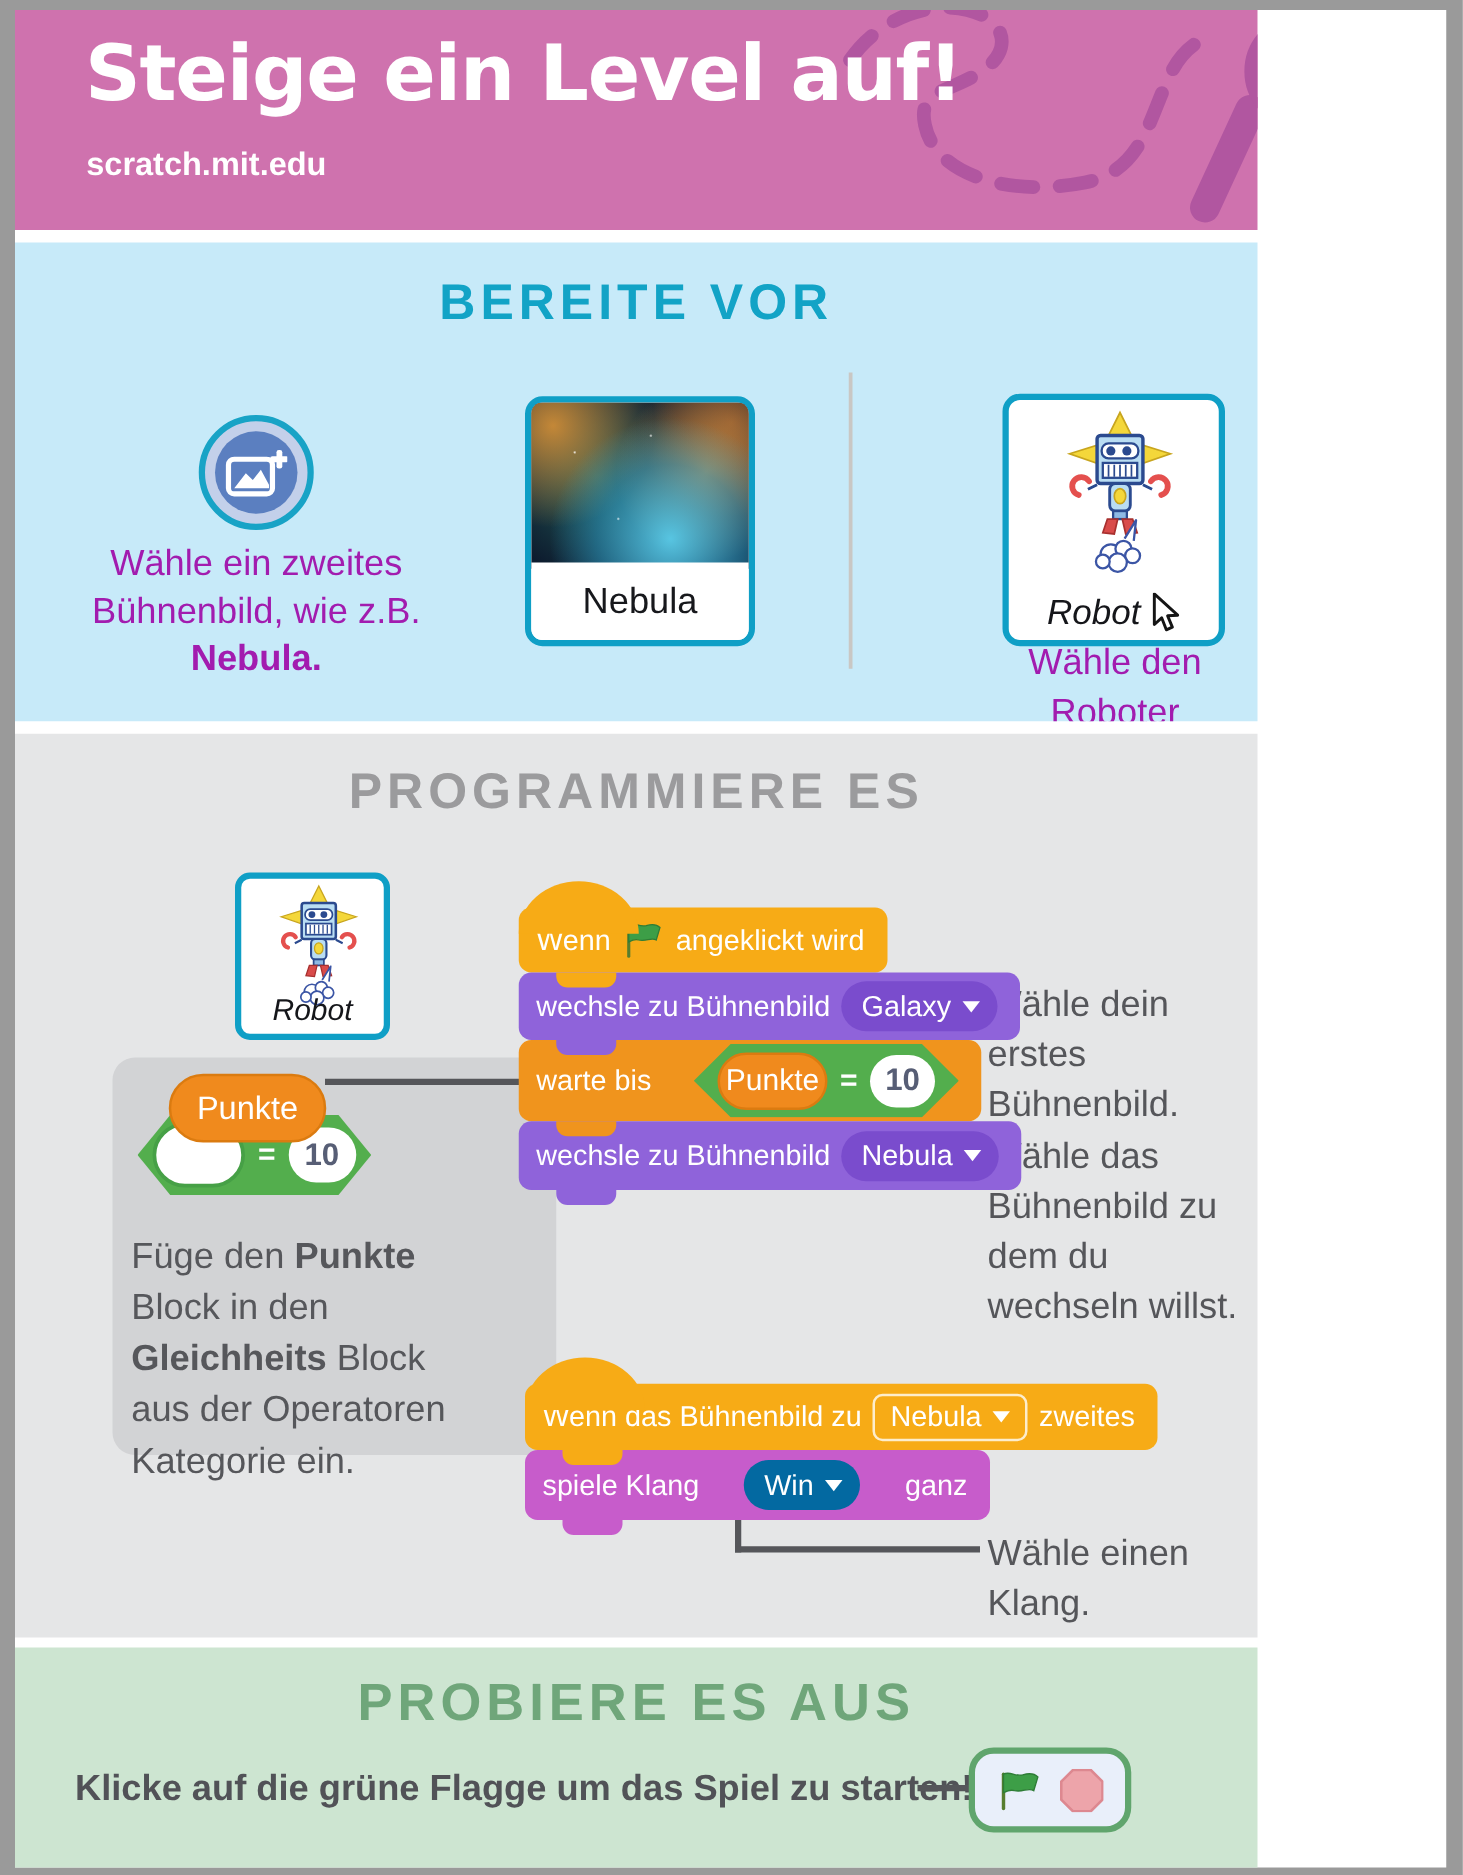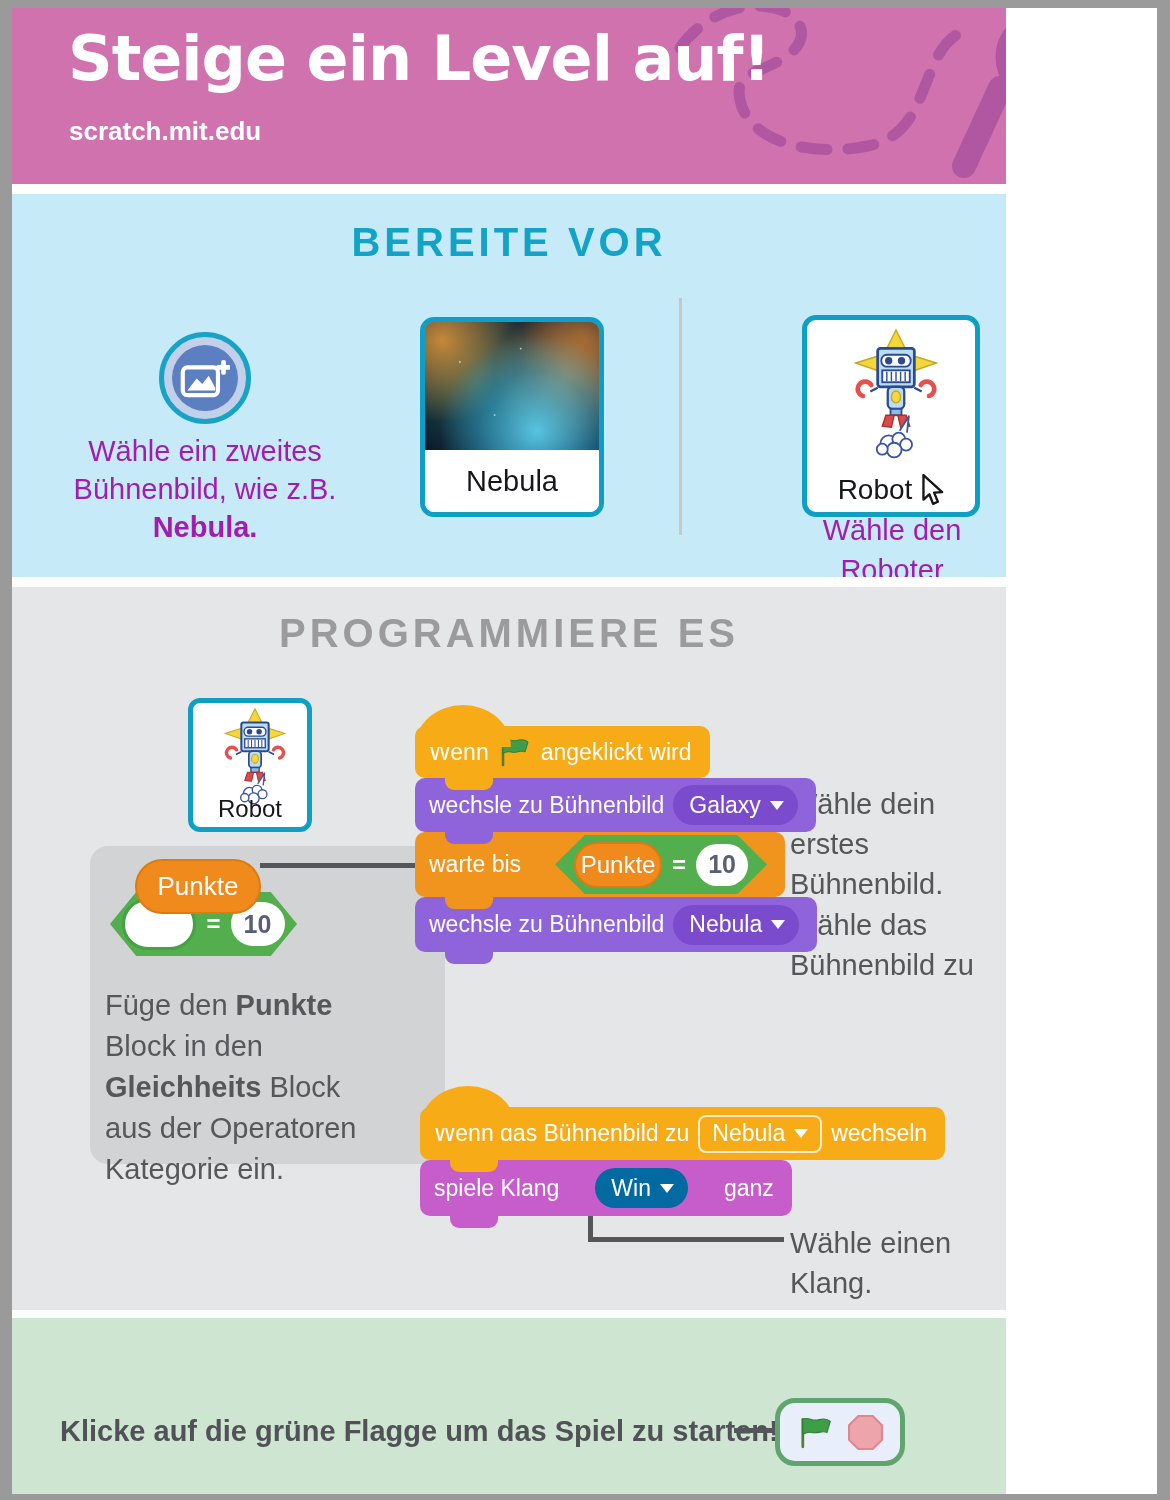--- a/index.html
+++ b/index.html
@@ -42,21 +42,21 @@
       radial-gradient(circle at 30% 45%,rgba(40,105,95,.85),rgba(40,105,95,0) 58%),
       radial-gradient(circle at 92% 12%,rgba(160,95,45,.8),rgba(160,95,45,0) 38%),
       #0d1b2e;}
   .thumb-label{position:absolute;left:0;bottom:0;width:100%;height:62px;background:#ffffff;
                display:flex;align-items:center;justify-content:center;
                font-size:29px;color:#17181c;font-weight:500;}
   .divider{position:absolute;left:667px;top:104px;width:3px;height:237px;background:#c9c7c4;}
   #robot-card1{left:790px;top:121px;width:178px;height:202px;}
   .robot-wrap1{position:absolute;left:34px;top:6px;}
   .robot-label-row{position:absolute;left:0;bottom:6px;width:100%;display:flex;align-items:center;
-                   justify-content:center;gap:8px;font-size:28px;color:#15161a;font-weight:500;}
+                   justify-content:center;gap:8px;font-size:28px;color:#15161a;font-weight:500;font-style:italic;}
 
   
   #program{top:579px;height:723px;background:#e5e6e7;}
   #program .sec-heading{top:24px;color:#9b9b9d;}
   #robot-card2{left:176px;top:111px;width:124px;height:134px;background:#fff;
                border:5px solid #0f9fc6;border-radius:12px;position:absolute;}
   .robot-wrap2{position:absolute;left:21px;top:3px;}
   #robot-card2 .robot-label-row{bottom:4px;font-size:24px;gap:0;}
   #hint-box{position:absolute;left:78px;top:259px;width:355px;height:318px;background:#d2d3d5;border-radius:18px;}
   .hint-text{position:absolute;left:93px;top:398px;font-size:29px;line-height:41px;color:#56575b;z-index:3;}
@@ -293,49 +293,51 @@
       <div class="endtab bg-looks" style="left:433px;top:365px;"></div>
 
       <div class="conn" style="left:712px;top:216px;width:70px;height:5px;"></div>
       <div class="annot" style="left:778px;top:197px;">
         <span>Wähle dein erstes</span><br>
         <span>Bühnenbild.</span>
       </div>
       <div class="conn" style="left:712px;top:336px;width:70px;height:5px;"></div>
       <div class="annot" style="left:778px;top:318px;">
         <span>Wähle das Bühnenbild zu</span><br>
+        <span>dem du wechseln willst.</span>
       </div>
 
       <div class="sblock hat bg-event" style="left:408px;top:520px;height:53px;">
         <span>Wenn das Bühnenbild zu</span>
         <span class="outline-box">
           <span>Nebula</span>
           <span class="arrow-down"></span>
         </span>
-        <span>wechseln</span>
+        <span>zweites</span>
       </div>
       <div class="sblock bg-sound" style="left:408px;top:573px;height:56px;">
         <div class="seam bg-event"></div>
         <span>spiele Klang</span>
         <span class="drop-oval sound-dark">
           <span>Win</span>
           <span class="arrow-down"></span>
         </span>
         <span>ganz</span>
       </div>
       <div class="endtab bg-sound" style="left:438px;top:629px;"></div>
 
       <div class="conn" style="left:576px;top:629px;width:5px;height:26px;"></div>
       <div class="conn" style="left:576px;top:650px;width:196px;height:5px;"></div>
       <div class="annot" style="left:778px;top:636px;">
         <span>Wähle einen Klang.</span>
       </div>
     </div>
 
     <div id="tryit" class="section">
+      <div class="sec-heading">PROBIERE ES AUS</div>
       <div class="instruction">Klicke auf die grüne Flagge um das Spiel zu starten!</div>
       <div class="conn" style="left:722px;top:110px;width:58px;height:5px;"></div>
       <div id="flag-card">
         <svg width="38" height="33">
             <use href="#flag"></use>
           </svg>
         <svg width="35" height="35">
             <use href="#stop-octagon"></use>
           </svg>
       </div>

